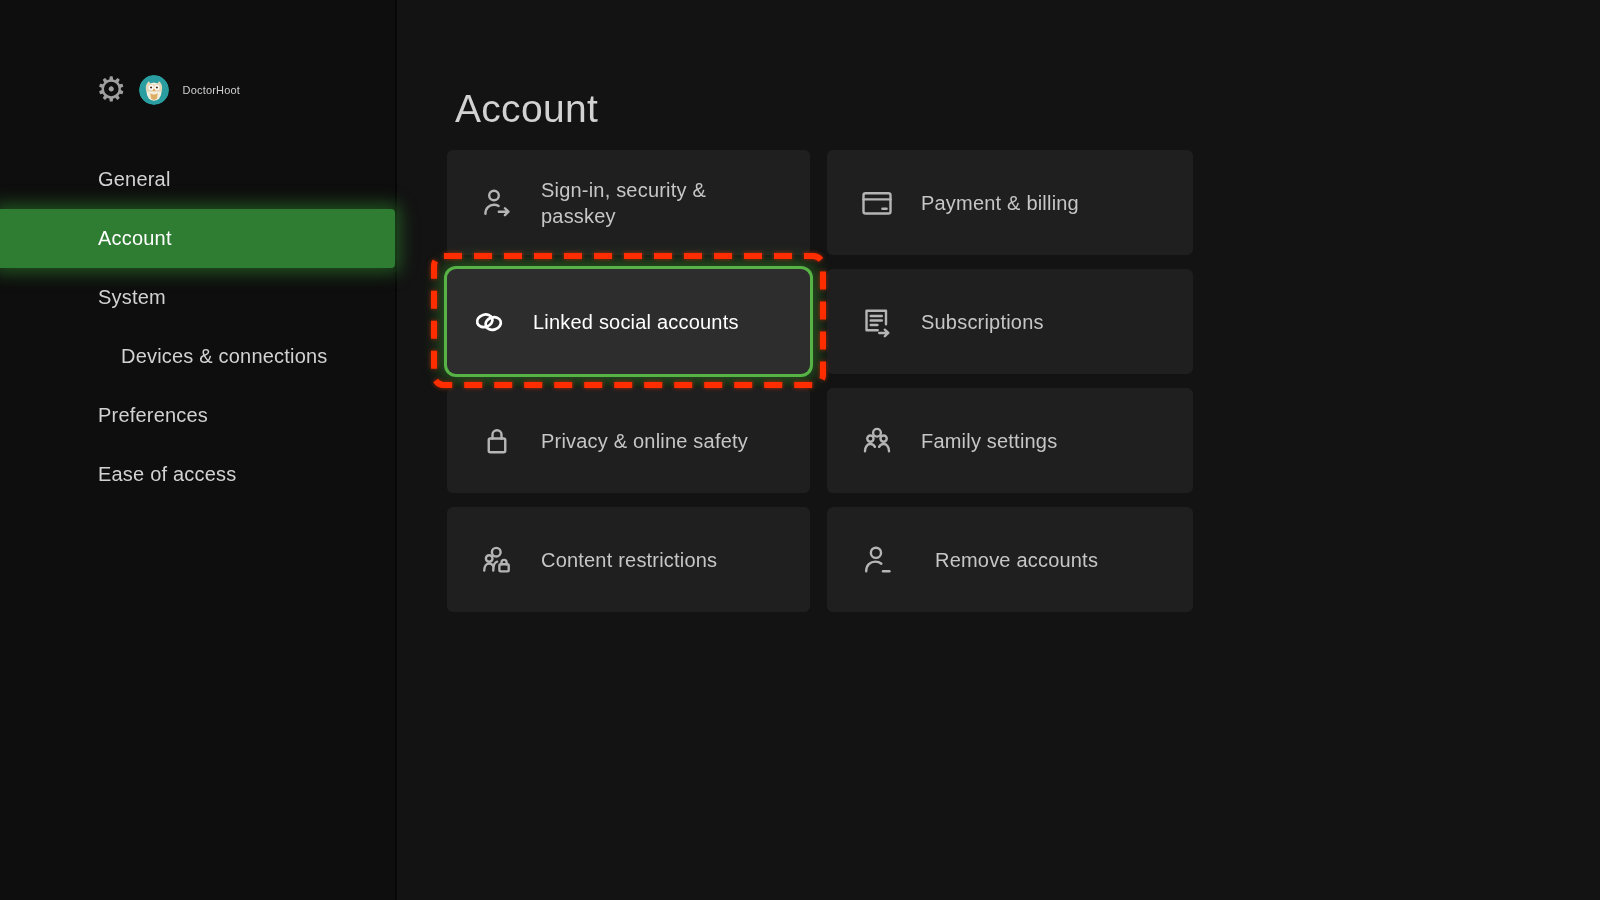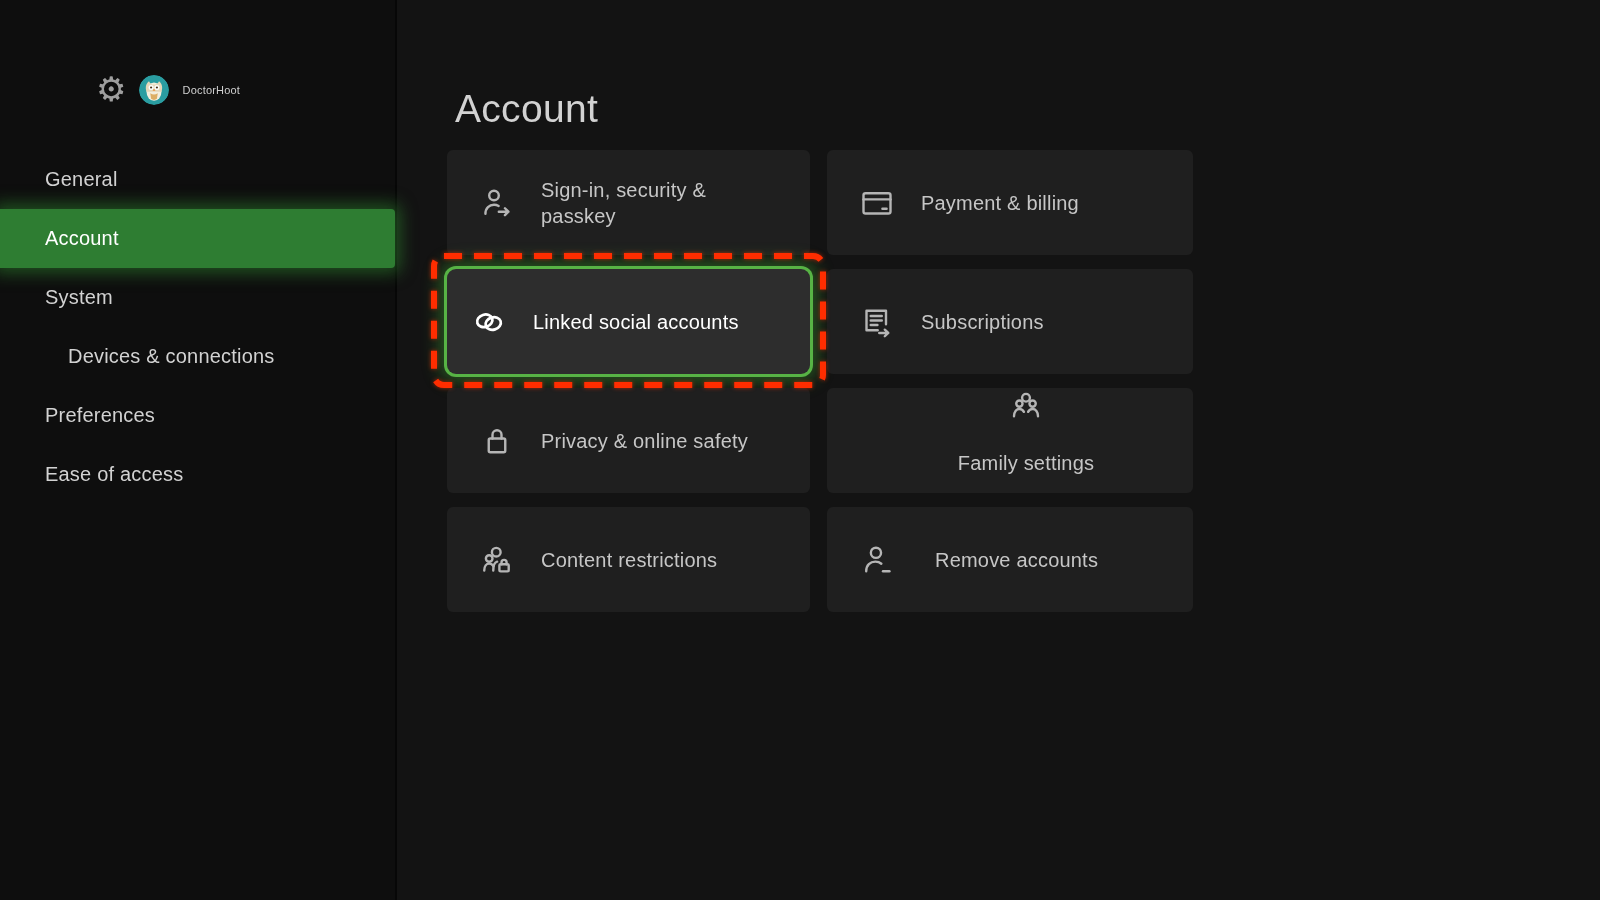--- a/index.html
+++ b/index.html
@@ -20,21 +20,21 @@
   }
   .gear-glyph{
     font-size:34px;line-height:34px;color:#9f9f9f;
     display:inline-block;transform:translateY(-1px);cursor:default;
   }
   .avatar{width:30px;height:30px;border-radius:50%;overflow:hidden;display:block;}
   .username{font-size:11px;color:#cfcfcf;letter-spacing:.2px;}
   .side-nav{position:absolute;left:0;top:0;width:100%;}
   .side-item{
     position:absolute;left:0;width:100%;height:59px;box-sizing:border-box;
-    display:flex;align-items:center;padding-left:45px;
+    display:flex;align-items:center;padding-left:98px;
     font-size:20px;color:#d2d2d2;letter-spacing:.2px;cursor:pointer;
   }
   .side-item.selected{
     background:#2e7d32;color:#ffffff;border-radius:0 4px 4px 0;
     box-shadow:0 0 16px 6px rgba(45,130,45,.55);
   }
   
   .page-title{
     position:absolute;left:455px;top:60px;
     font-size:39px;line-height:46px;font-weight:400;color:#d2d2d2;letter-spacing:.3px;
@@ -149,21 +149,21 @@
       </div>
       <div class="tile" style="left: 447px; top: 388px; width: 363px; height: 105px;">
         <span class="tile-icon">
           <svg viewBox="0 0 24 24">
             <rect x="6.5" y="10.3" width="11" height="9.2" rx="1"></rect>
             <path d="M9 10.3 V7.8 a3 3 0 0 1 6 0 V10.3"></path>
           </svg>
         </span>
         <span class="tile-label">Privacy &amp; online safety</span>
       </div>
-      <div class="tile" style="left: 827px; top: 388px; width: 366px; height: 105px; flex-direction: column;">
+      <div class="tile" style="left: 827px; top: 388px; width: 366px; height: 105px;">
         <span class="tile-icon">
           <svg viewBox="0 0 24 24">
             <circle cx="12" cy="6.5" r="2.6"></circle>
             <circle cx="7.6" cy="10.4" r="2.1"></circle>
             <circle cx="16.4" cy="10.4" r="2.1"></circle>
             <path d="M4 18.8 c0-3 1.6-4.8 3.6-4.8 1.4 0 2.4 .7 3 1.9"></path>
             <path d="M20 18.8 c0-3 -1.6-4.8 -3.6-4.8 -1.4 0 -2.4 .7 -3 1.9"></path>
           </svg>
         </span>
         <span class="tile-label">Family settings</span>

